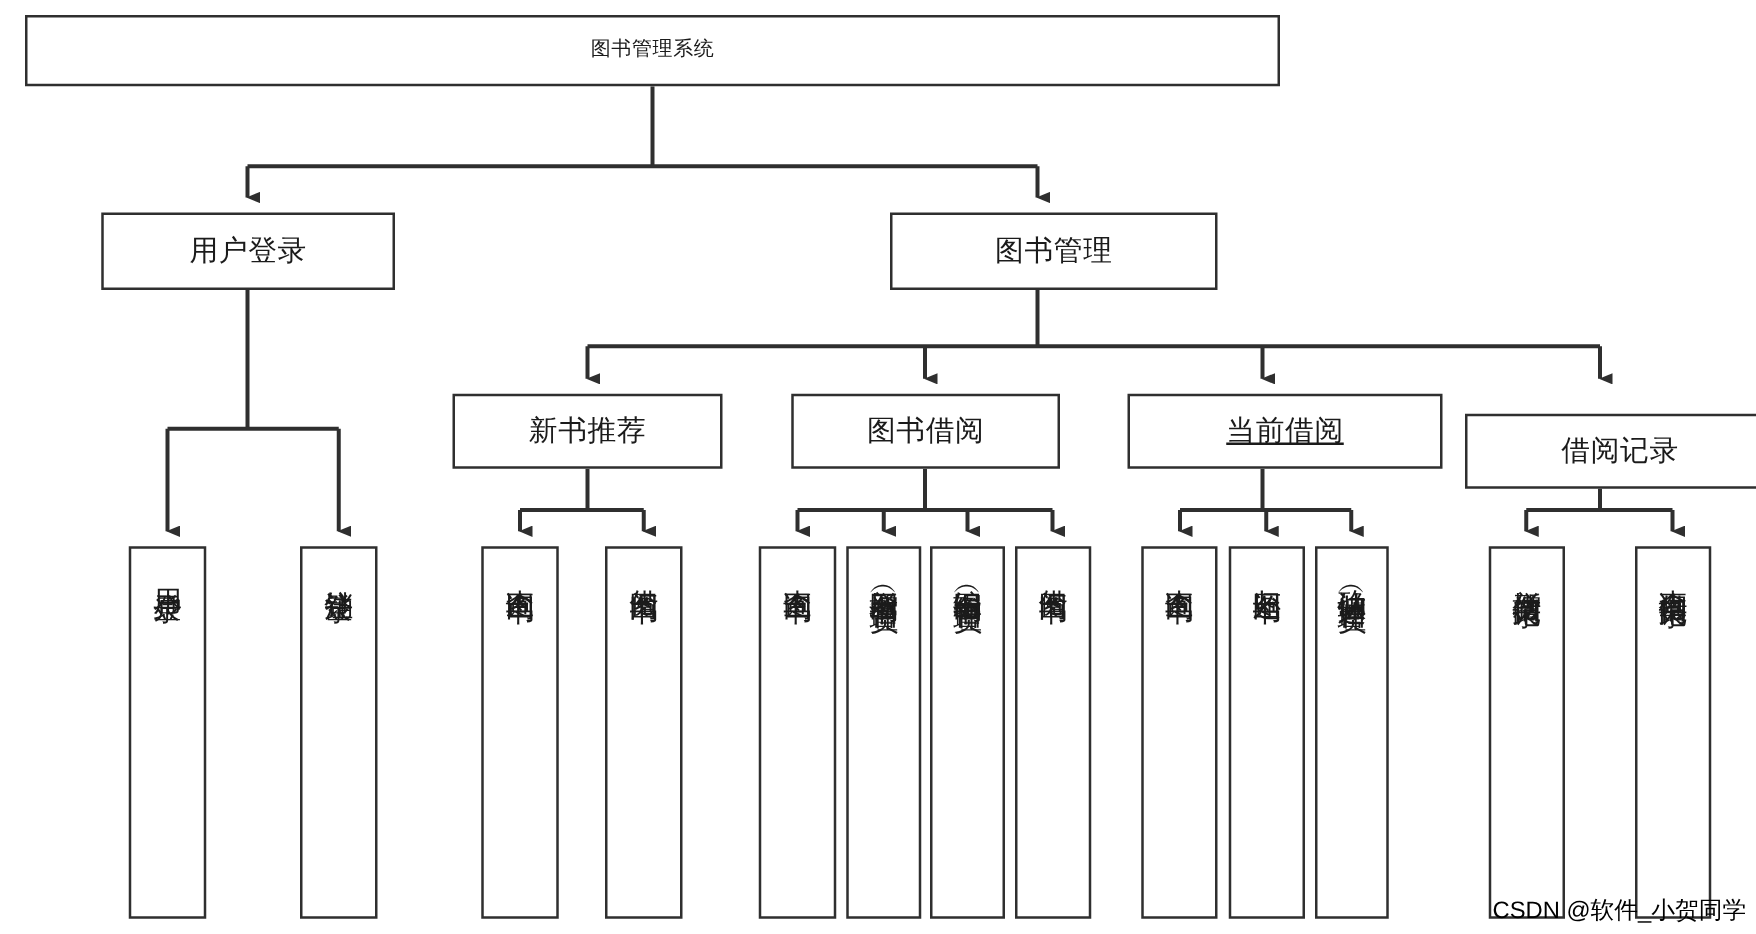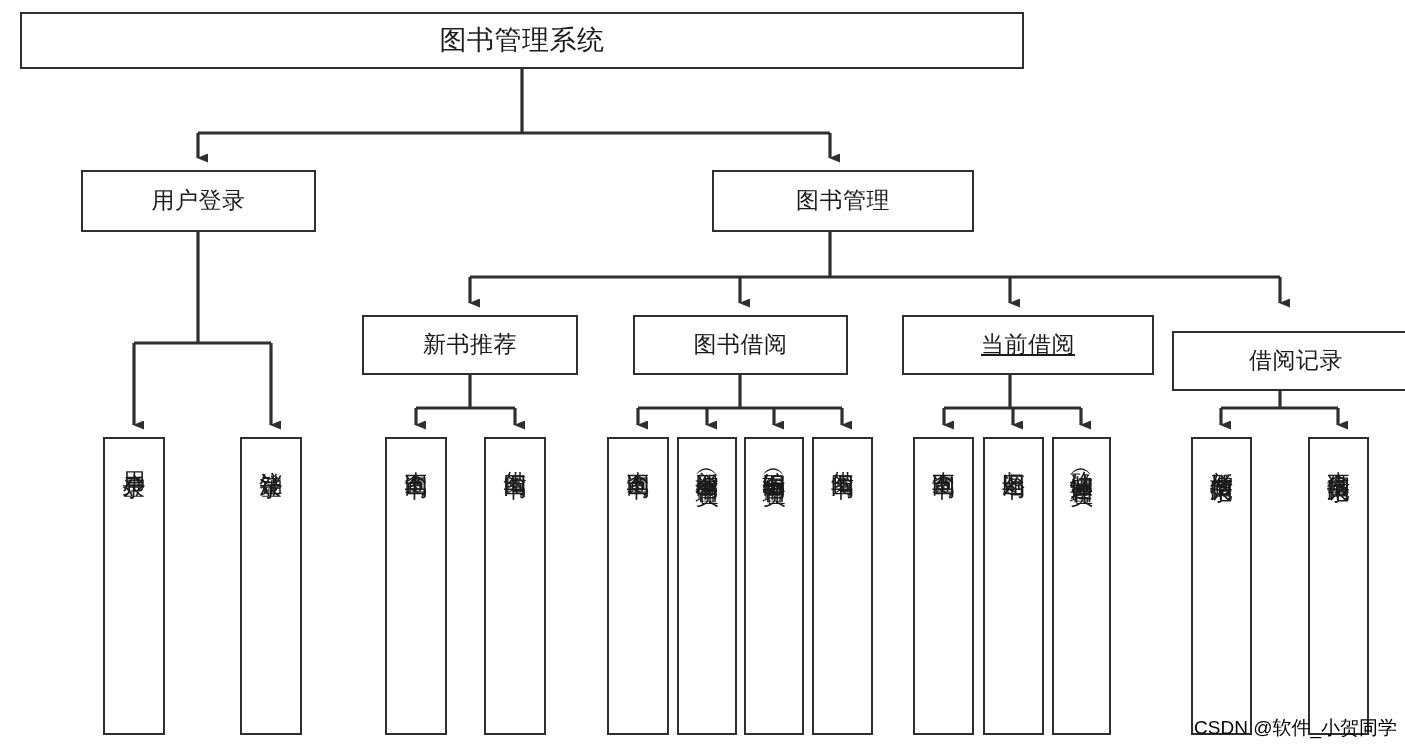--- a/index.html
+++ b/index.html
@@ -40,21 +40,21 @@
     text-align: center;
     line-height: 1.18;
     letter-spacing: 0.5px;
   }
   
   .node.horiz .node-label {
     font-size: 23px;
     white-space: nowrap;
   }
   .node.root .node-label {
-    font-size: 27px;
+    font-size: 16px;
   }
   
   .node.vert {
     align-items: flex-start;
     justify-content: center;
     padding-top: 14px;
   }
   .node.vert .node-label {
     writing-mode: vertical-rl;
     text-orientation: upright;

